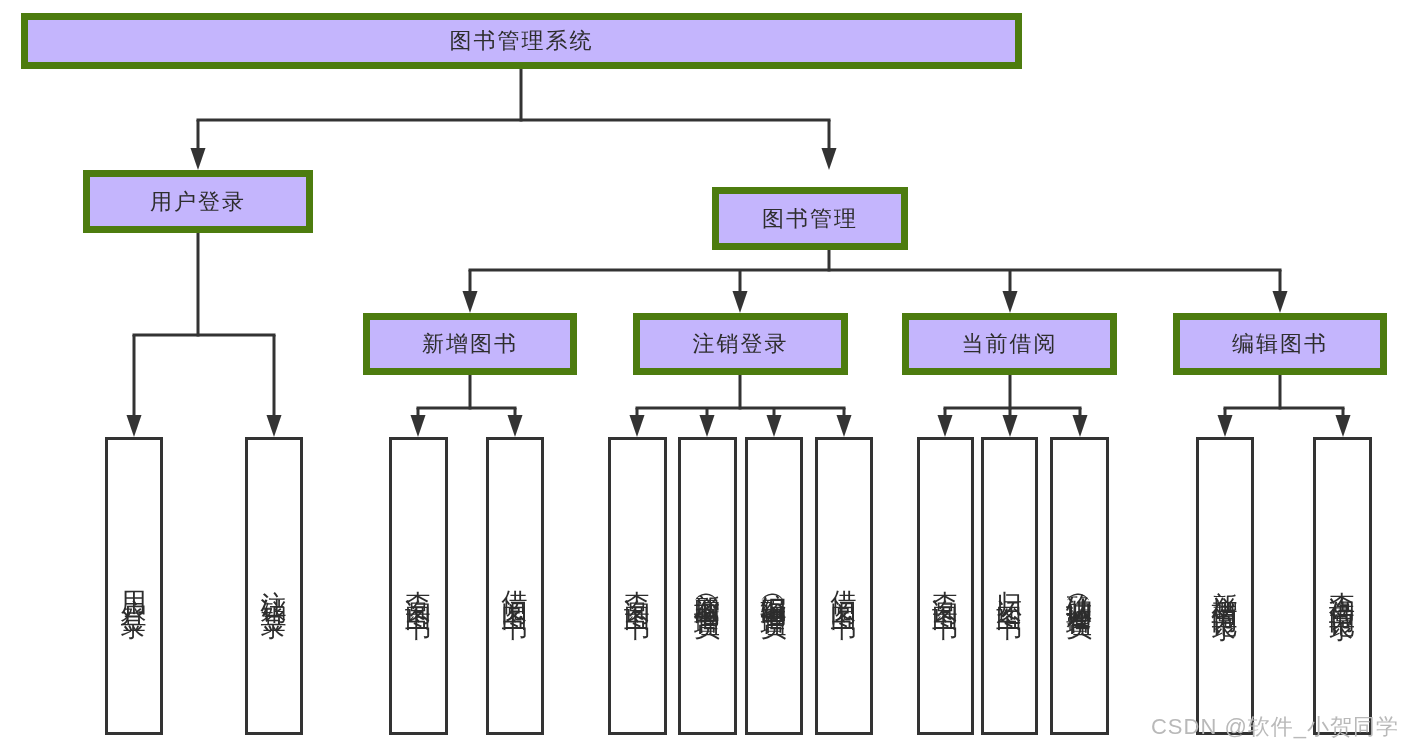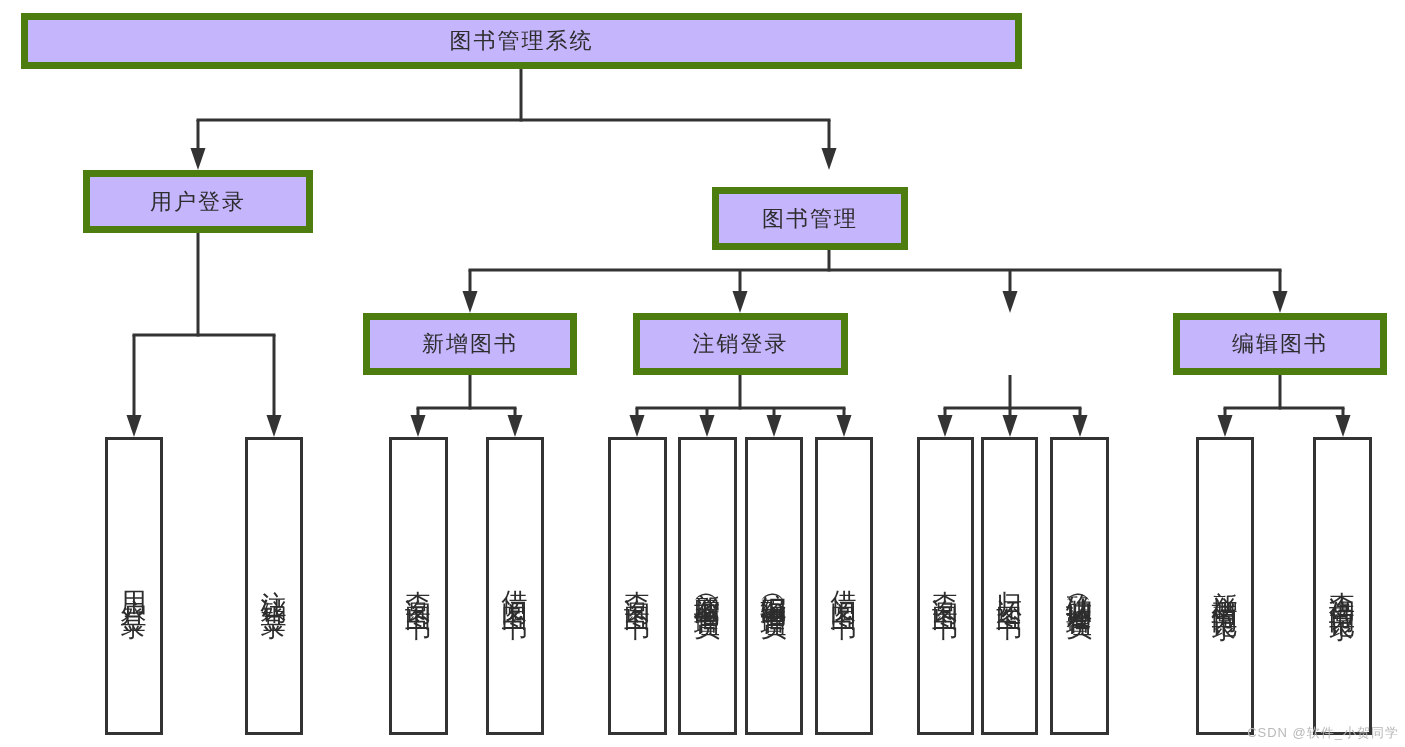--- a/index.html
+++ b/index.html
@@ -47,21 +47,21 @@
     font-size: 26px;
     line-height: 1;
   }
   .sp-wide  .vtext { letter-spacing: 8px; }
   .sp-mid   .vtext { letter-spacing: 5px; }
   .sp-tight .vtext { letter-spacing: 3px; }
   #watermark {
     position: absolute;
     right: 6px;
     bottom: 5px;
-    font-size: 13px;
+    font-size: 22px;
     color: #b9b9b9;
     letter-spacing: 1px;
     white-space: nowrap;
   }
 </style>
 </head>
 <body>
 
 <div id="canvas">
 
@@ -139,20 +139,23 @@
   <div class="node" style="left:712px; top:187px; width:196px; height:63px;">
     <span>图书管理</span>
   </div>
 
   <div class="node" style="left:363px; top:313px; width:214px; height:62px;">
     <span>新增图书</span>
   </div>
   <div class="node" style="left:633px; top:313px; width:215px; height:62px;">
     <span>注销登录</span>
   </div>
+  <div class="node" style="left:902px; top:313px; width:215px; height:62px;">
+    <span>当前借阅</span>
+  </div>
   <div class="node" style="left:1173px; top:313px; width:214px; height:62px;">
     <span>编辑图书</span>
   </div>
 
   <div class="leaf sp-wide" style="left:105px; width:58px;">
     <span class="vtext">用户登录</span>
   </div>
   <div class="leaf sp-wide" style="left:245px; width:58px;">
     <span class="vtext">注销登录</span>
   </div>

